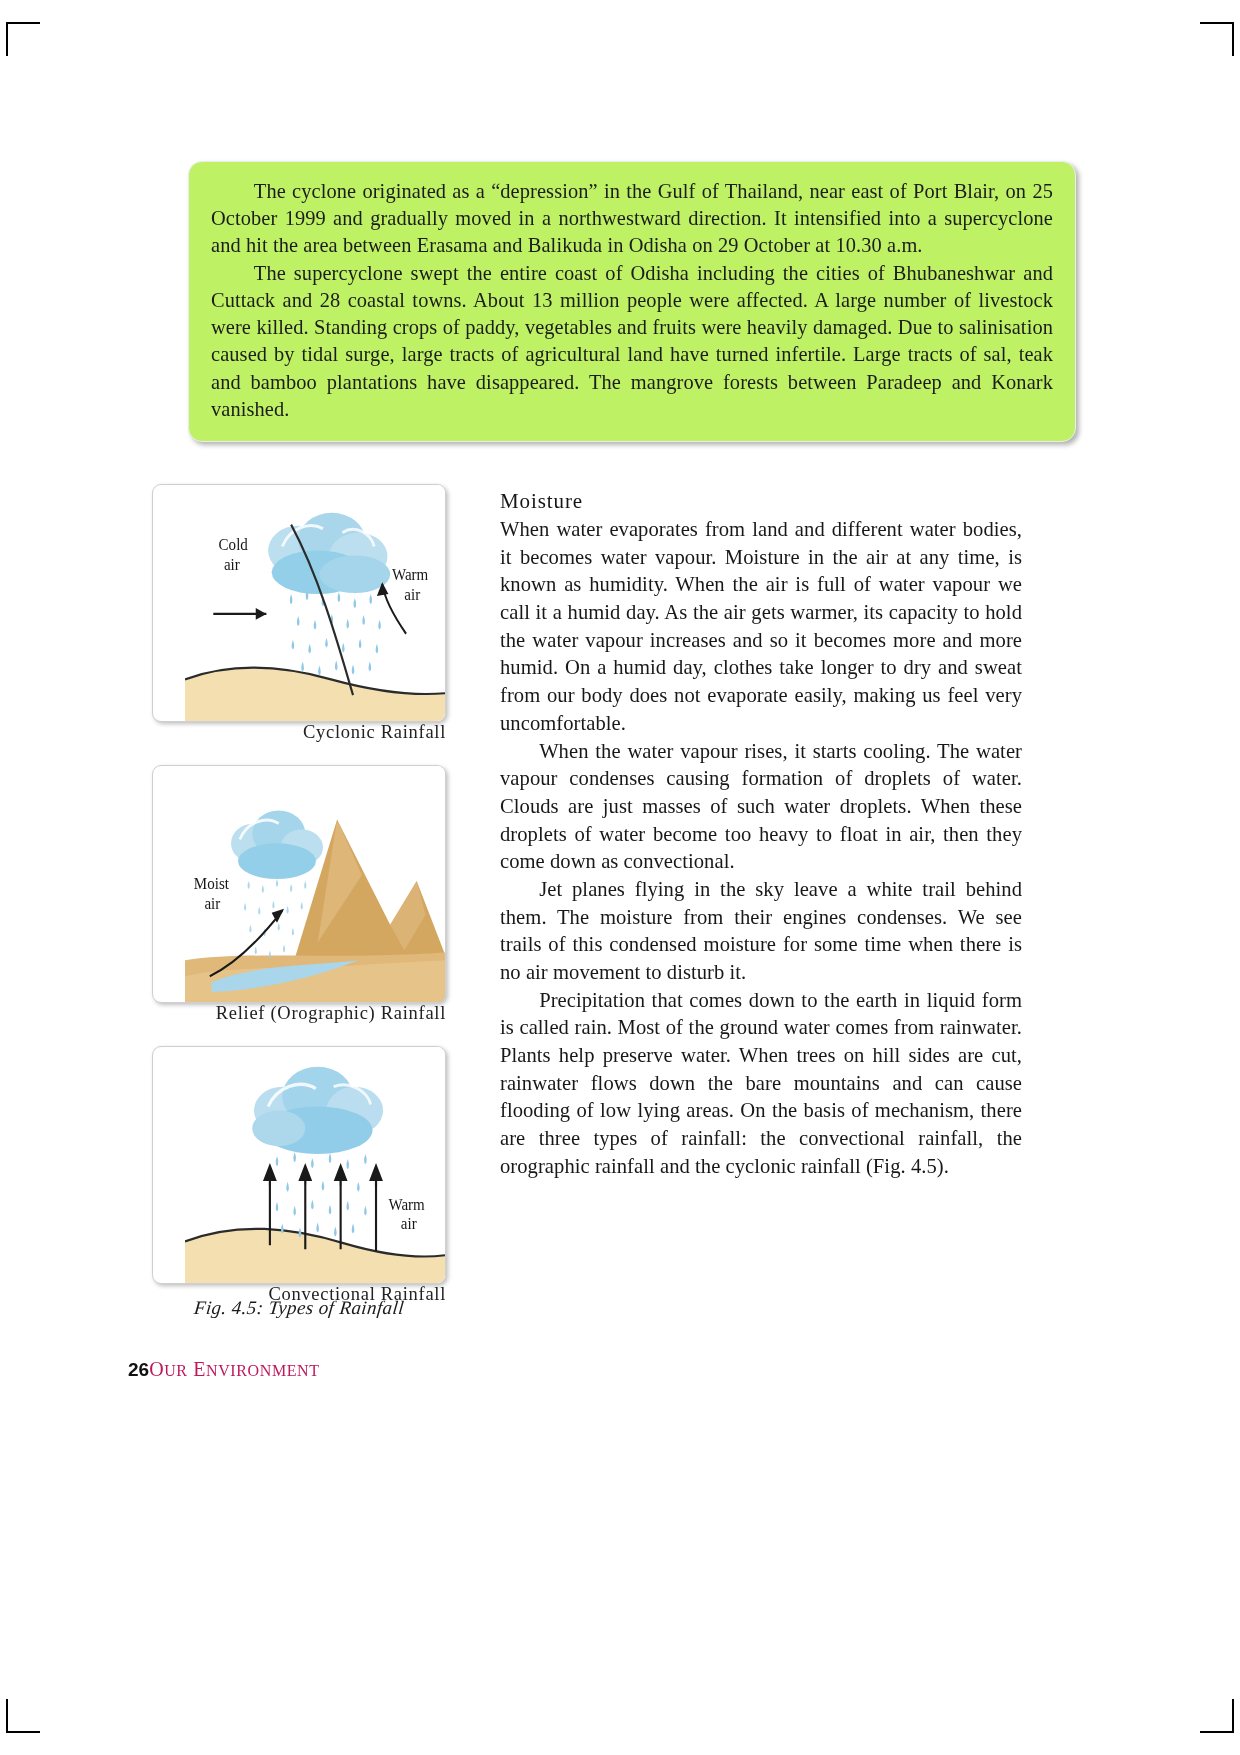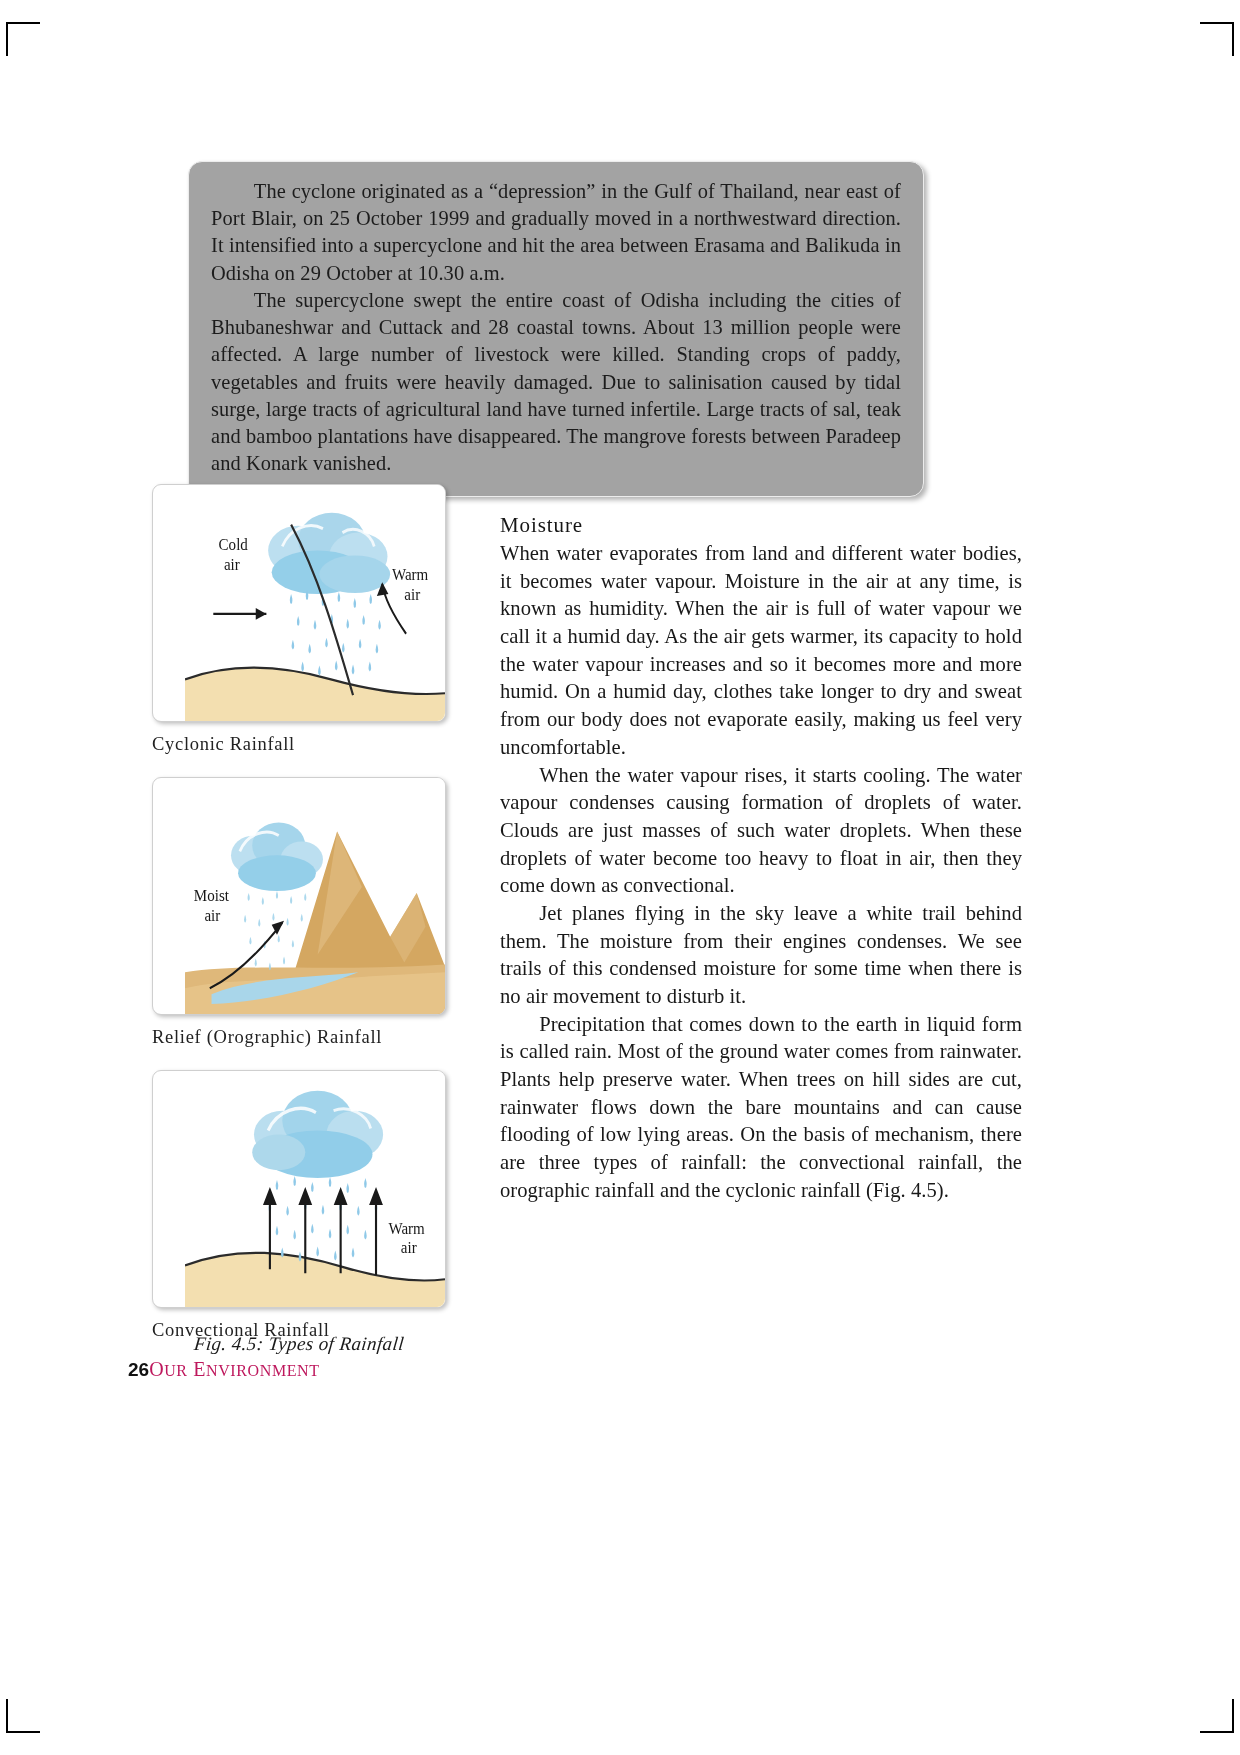--- a/index.html
+++ b/index.html
@@ -26,24 +26,24 @@
   .crop-tl { left: 6px;  top: 22px;   border-left: 2px solid #000; border-top: 2px solid #000; }
   .crop-tr { right: 6px; top: 22px;   border-right: 2px solid #000; border-top: 2px solid #000; }
   .crop-bl { left: 6px;  bottom: 22px;border-left: 2px solid #000; border-bottom: 2px solid #000; }
   .crop-br { right: 6px; bottom: 22px;border-right: 2px solid #000; border-bottom: 2px solid #000; }
 
   
   .note-box {
     position: absolute;
     left: 188px;
     top: 161px;
-    width: 736px;
+    width: 888px;
     box-sizing: border-box;
     padding: 16px 22px 18px 22px;
-    background: #a3a3a3;
+    background: #bef264;
     border-radius: 14px;
     box-shadow: 3px 3px 5px rgba(0,0,0,0.30);
     border: 1px solid #ececec;
   }
   .note-box p {
     margin: 0;
     font-size: 20.4px;
     line-height: 1.335;
     text-align: justify;
     text-indent: 2.1em;
@@ -68,45 +68,44 @@
     box-shadow: 2px 2px 4px rgba(0,0,0,0.25);
     overflow: hidden;
     position: relative;
     padding-left: 32px;
   }
   .fig-frame.f1 { height: 238px; }
   .fig-frame.f2 { height: 238px; }
   .fig-frame.f3 { height: 238px; }
 
   .fig-caption {
-    text-align: left;
+    text-align: right;
     font-size: 18.5px;
     letter-spacing: 0.7px;
     color: #222;
-    margin-top: 12px;
     margin-bottom: 22px;
   }
   .fig-title {
     text-align: center;
     font-size: 19px;
     font-style: italic;
     font-family: "Liberation Serif", "DejaVu Serif", serif;
     letter-spacing: 0.4px;
     color: #1b1b1b;
     margin-top: -14px;
     transform: skewX(-6deg);
   }
 
   .svgfig { display:block; width:100%; height:100%; }
 
   
   .text-col {
     position: absolute;
     left: 500px;
-    top: 513px;
+    top: 489px;
     width: 522px;
   }
   .text-col h3 {
     margin: 0 0 2px 0;
     font-weight: normal;
     font-size: 21px;
     letter-spacing: 0.9px;
     color: #161616;
   }
   .text-col p {

